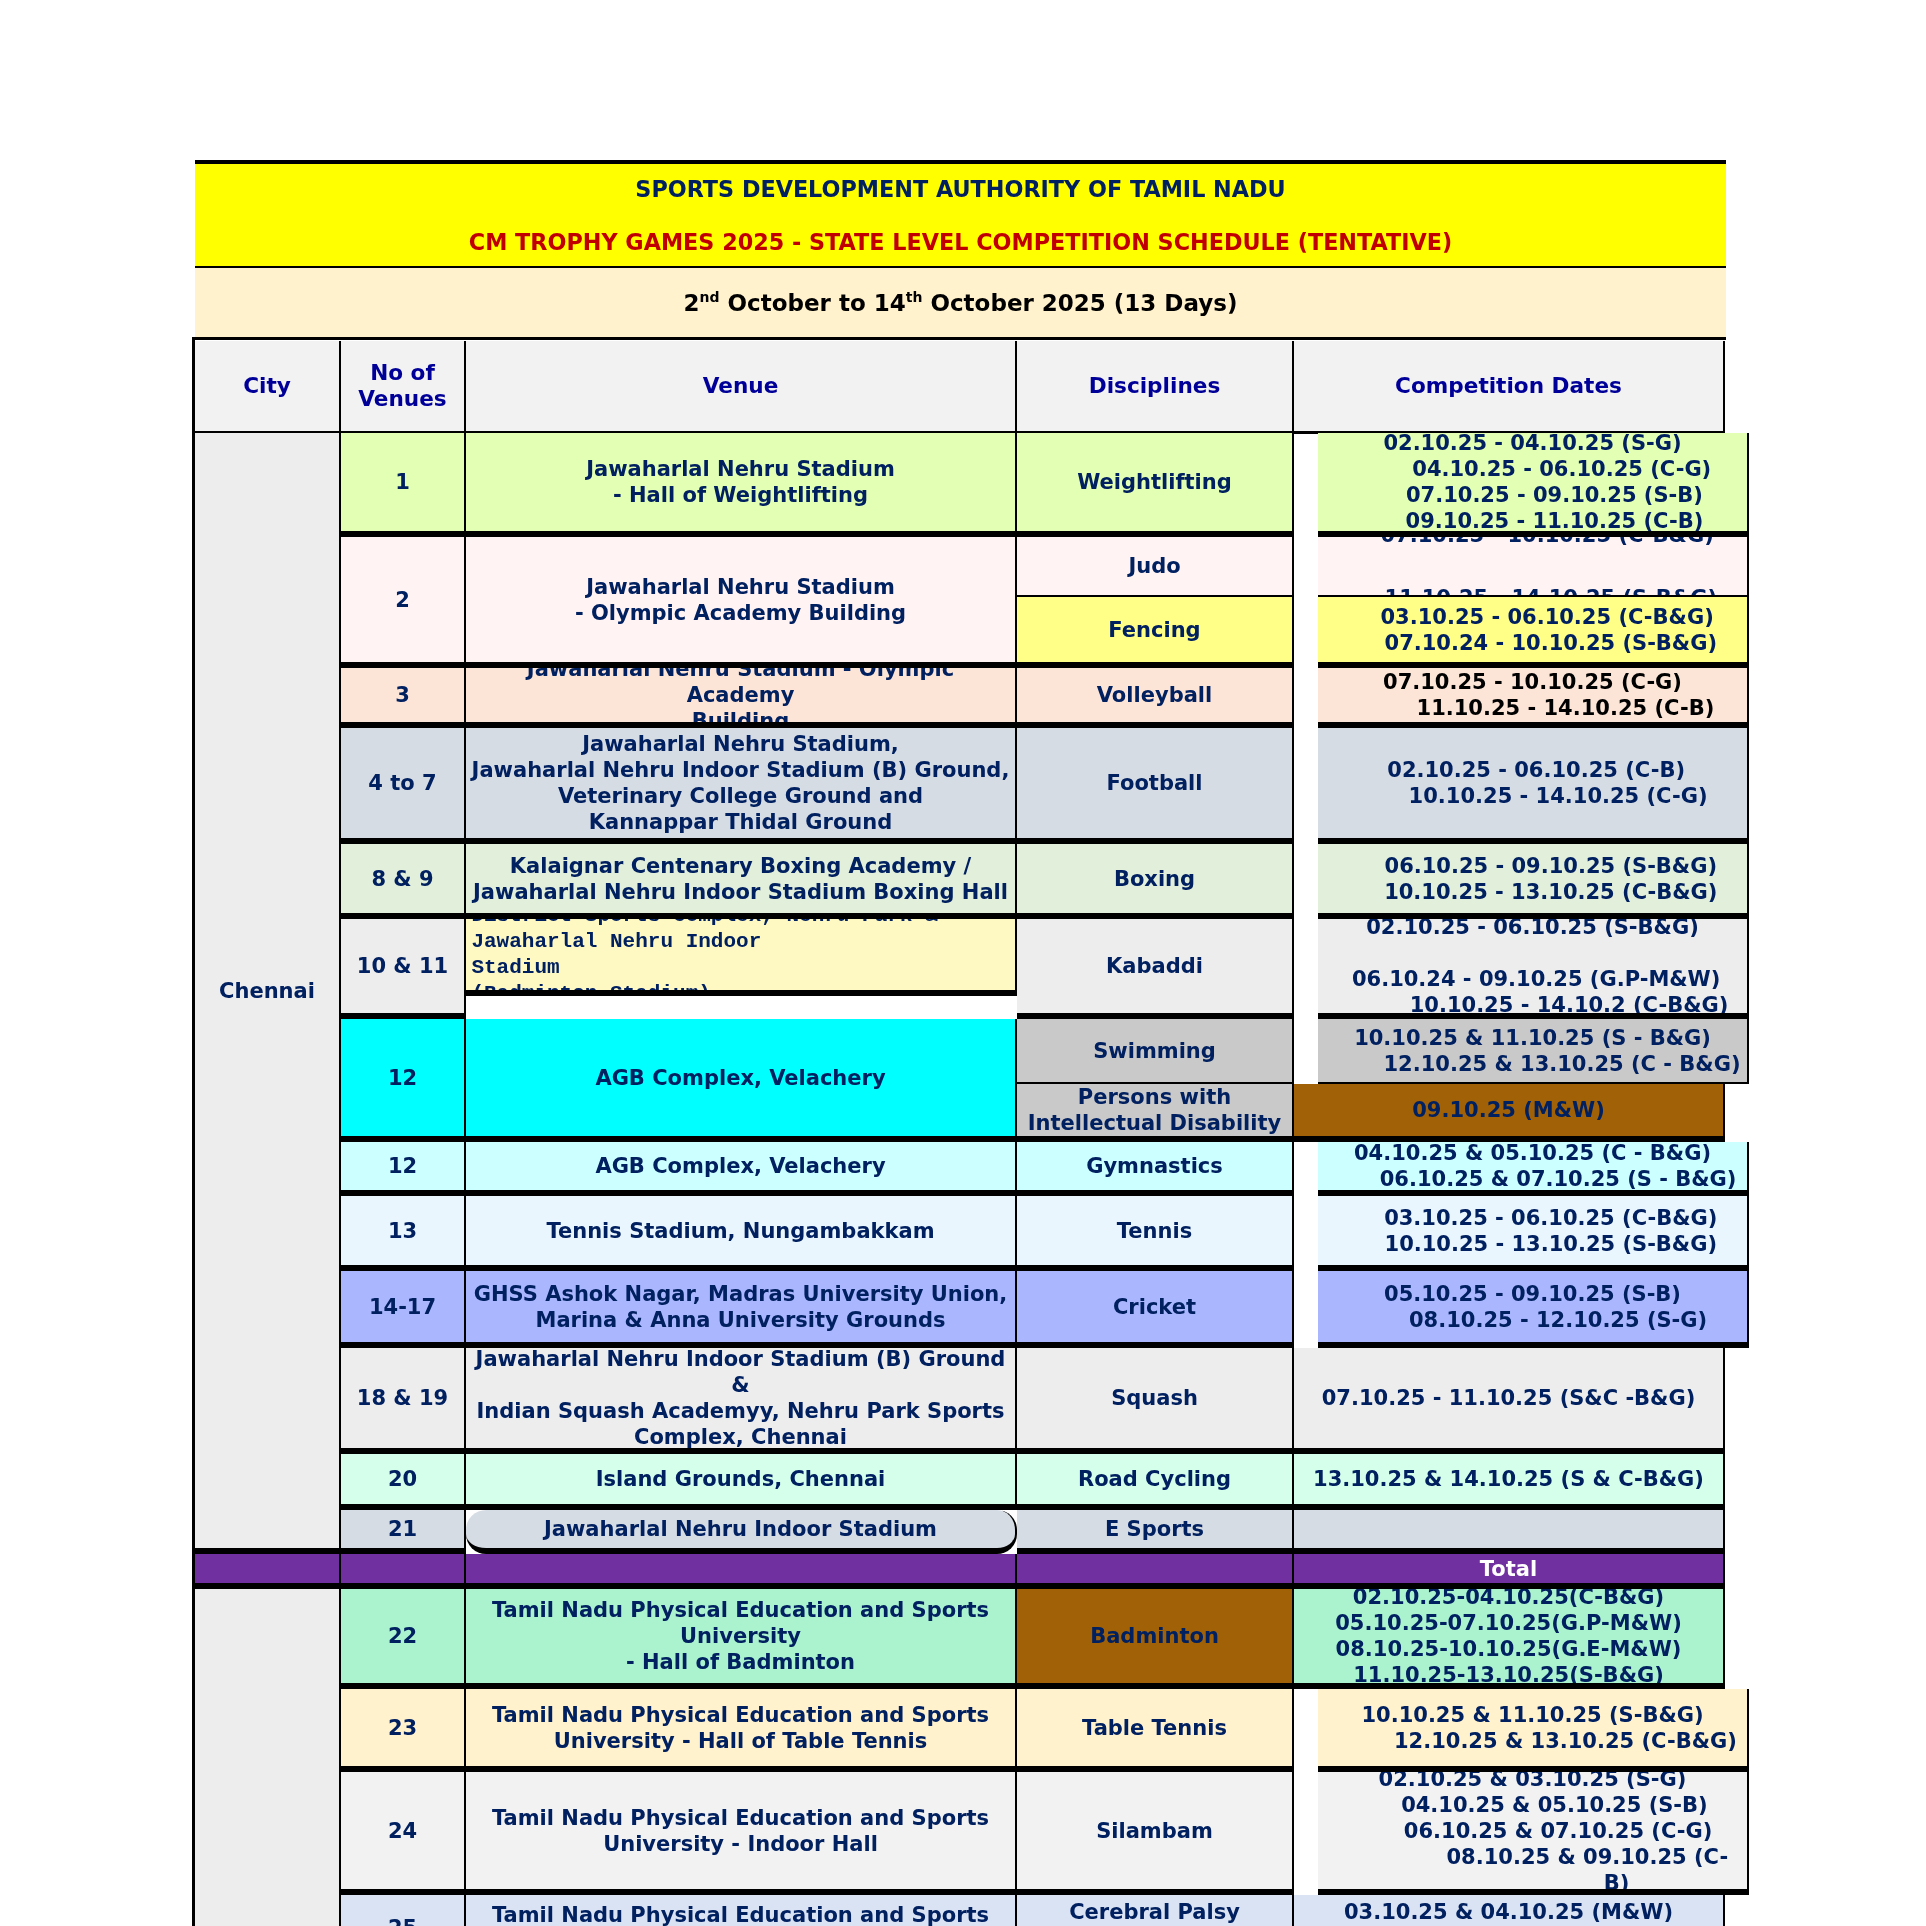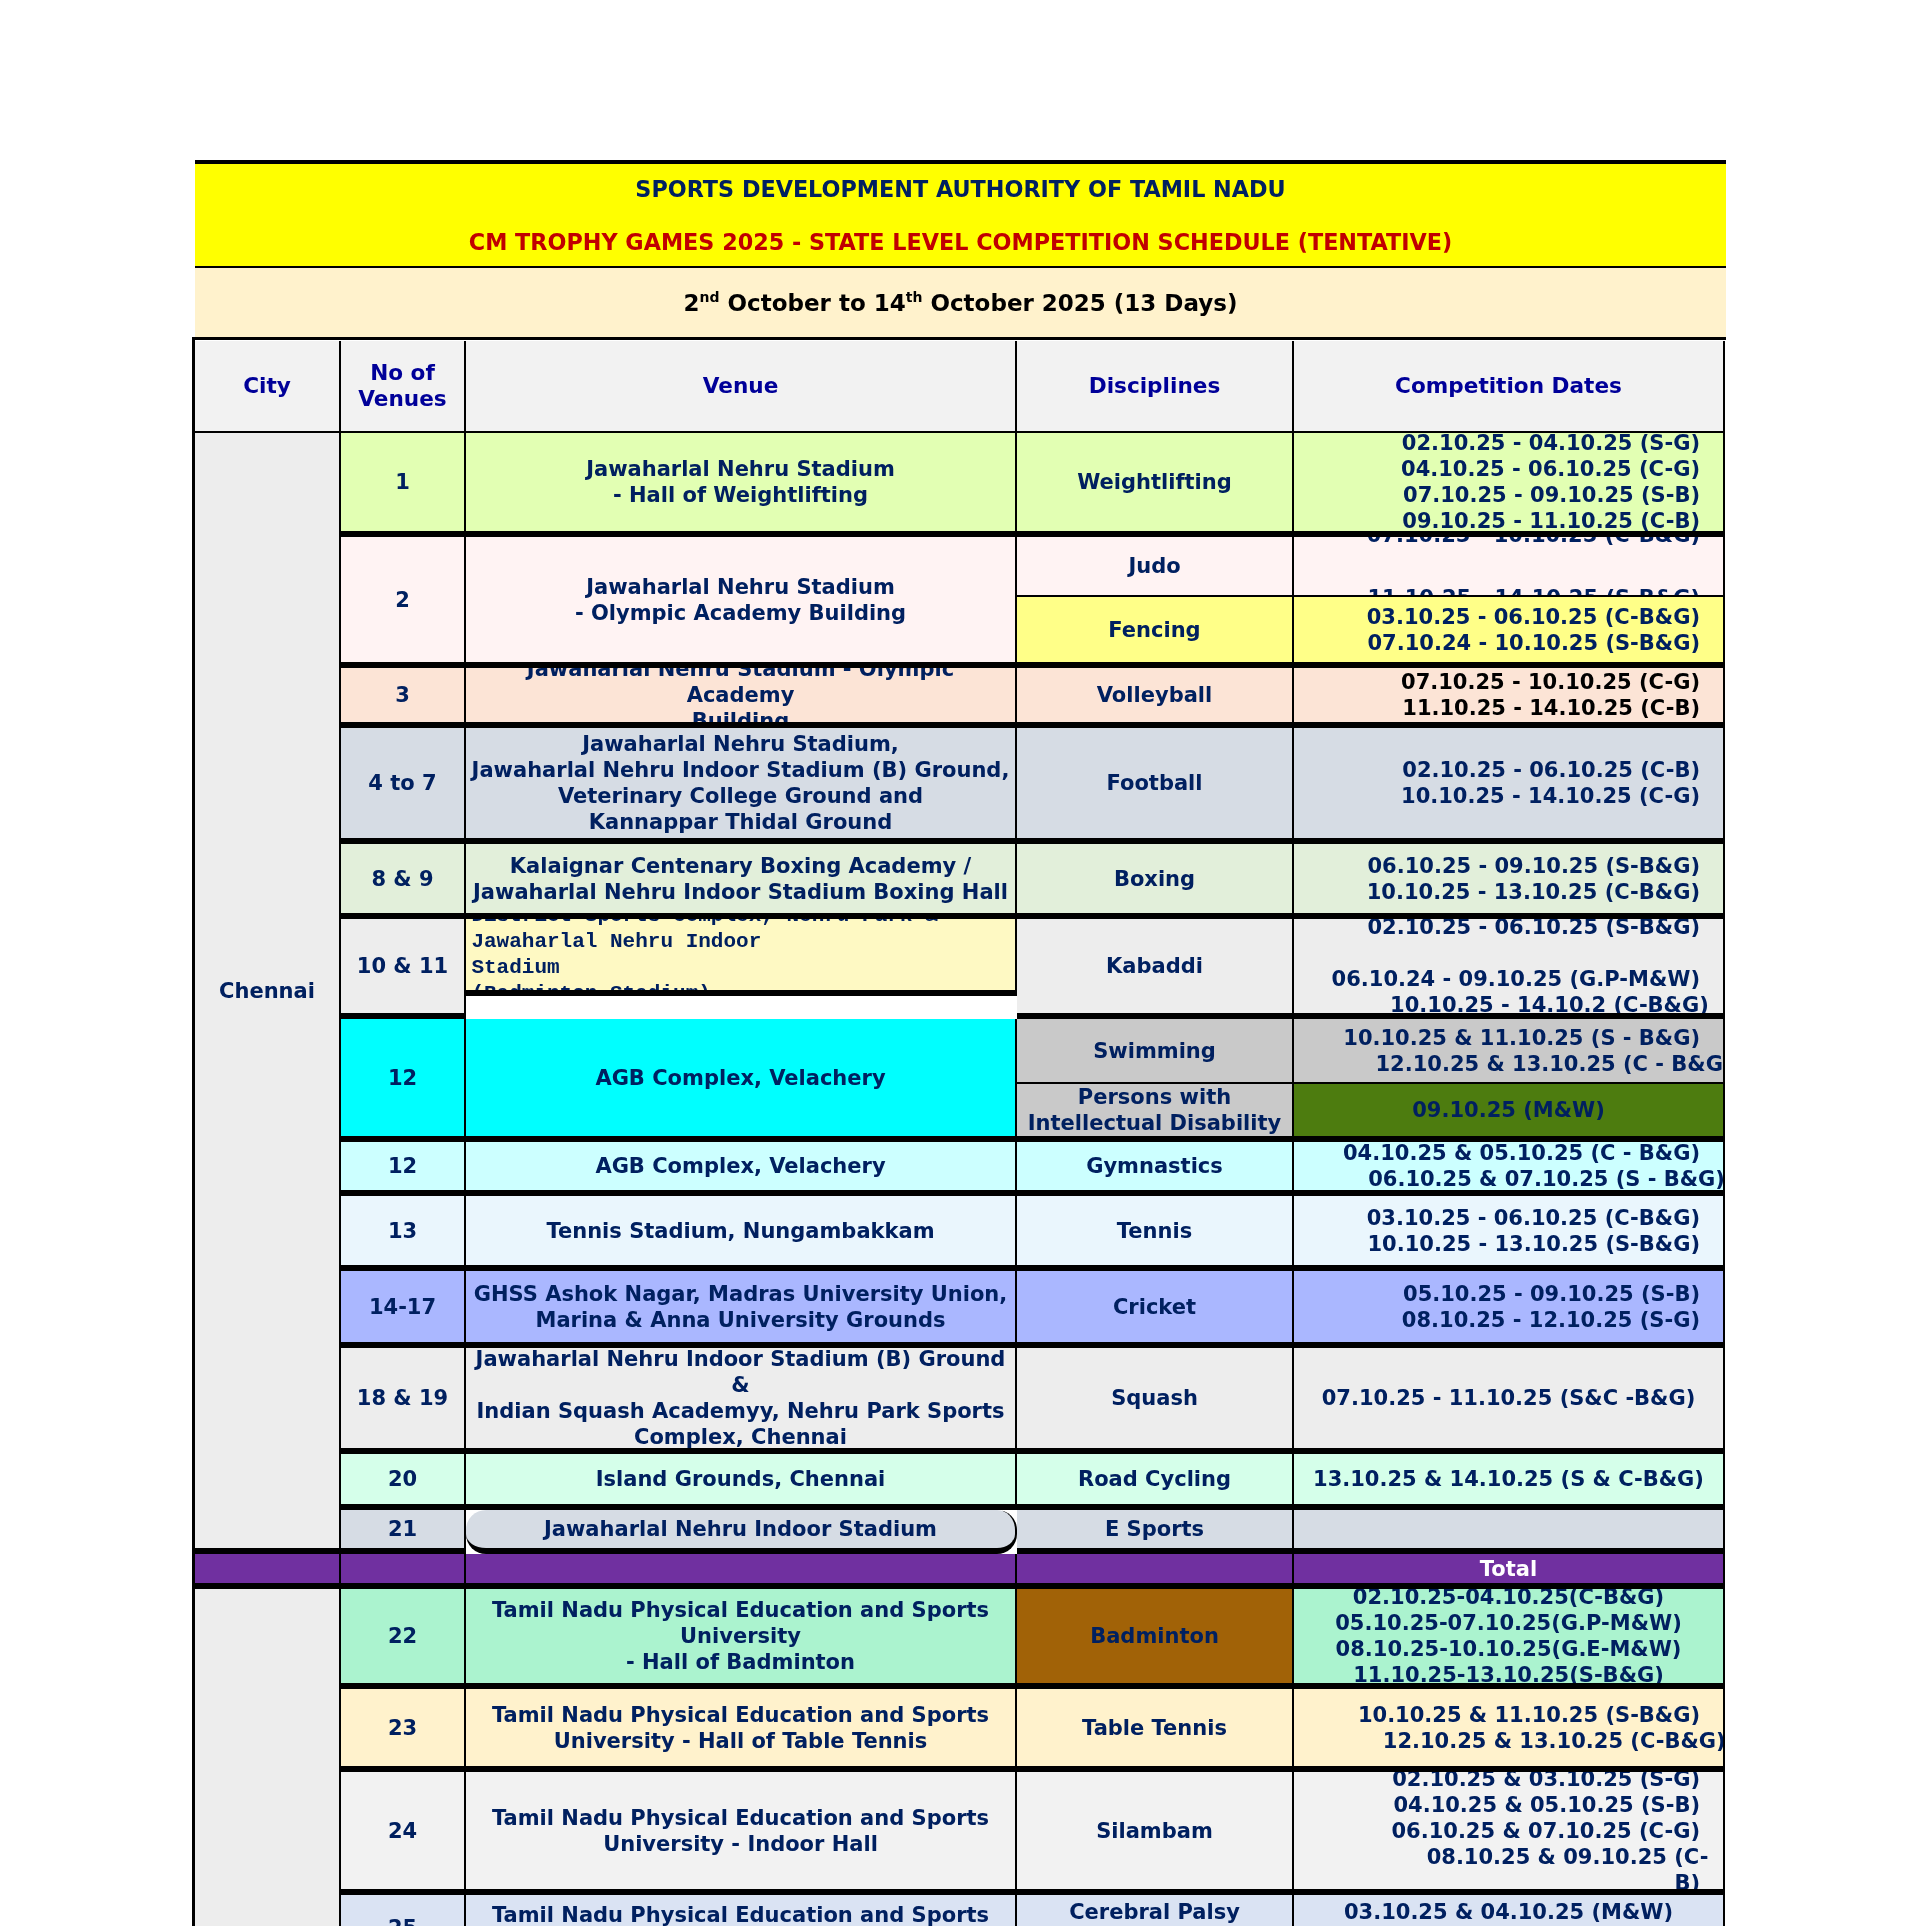--- a/index.html
+++ b/index.html
@@ -6,21 +6,21 @@
   body { width:1965px; height:2542px; position:relative; overflow:hidden;
          font-family:"DejaVu Sans", "Liberation Sans", sans-serif; }
   #canvas { position:absolute; left:0; top:0; width:1965px; height:2542px; }
   .cell { position:absolute; box-sizing:border-box; display:flex; flex-direction:column;
           justify-content:center; align-items:center; text-align:center;
           color:#002060; font-weight:bold; font-size:21px; line-height:26px;
           border-right:2.3px solid #000; border-bottom:2.3px solid #000; overflow:hidden;
           white-space:pre-line; padding:0 5.4px; }
   .cell.thick-b { border-bottom:6.2px solid #000; }
   .cell.left { align-items:flex-start; text-align:left; }
-  .cell.dates { align-items:stretch; text-align:right; padding:0 23px; }
+  .cell.dates { align-items:stretch; text-align:center; padding:0 7px;margin-left:24px; }
   .cell.dates .ln { display:block; white-space:pre; }
   .cell.total { color:#ffffff; }
   .hdr { color:#000099; font-size:21.6px; line-height:26px; }
   .band { position:absolute; left:195px; width:1531px; box-sizing:border-box;
           display:flex; flex-direction:column; align-items:center; justify-content:center;
           font-weight:bold; text-align:center; }
   .title1 { color:#002060; font-size:22.3px; }
   .title2 { color:#C00000; font-size:22.3px; }
   sup { font-size:14px; }
 </style>
@@ -94,21 +94,21 @@
 Stadium
 (Badminton Stadium)</div>
       <div class="cell thick-b" style="left: 1017px; width: 277px; top: 919px; height: 100px; background: rgb(237, 237, 237);">Kabaddi</div>
       <div class="cell thick-b dates" style="left: 1294px; width: 431px; top: 919px; height: 100px; background: rgb(237, 237, 237);"><span class="ln">02.10.25 - 06.10.25 (S-B&amp;G)</span><span class="ln"> </span><span class="ln"> 06.10.24 - 09.10.25 (G.P-M&amp;W)</span><span class="ln">          10.10.25 - 14.10.2 (C-B&amp;G)</span></div>
       <div class="cell thick-b" style="left: 341px; width: 125px; top: 1019px; height: 123px; background: rgb(0, 255, 255);">12</div>
       <div class="cell thick-b" style="left: 466px; width: 551px; top: 1019px; height: 123px; background: rgb(0, 255, 255);">AGB Complex, Velachery</div>
       <div class="cell " style="left: 1017px; width: 277px; top: 1019px; height: 65px; background: rgb(201, 201, 201);">Swimming</div>
       <div class="cell dates" style="left: 1294px; width: 431px; top: 1019px; height: 65px; background: rgb(201, 201, 201);"><span class="ln">10.10.25 &amp; 11.10.25 (S - B&amp;G)</span><span class="ln">        12.10.25 &amp; 13.10.25 (C - B&amp;G)</span></div>
       <div class="cell thick-b" style="left: 1017px; width: 277px; top: 1084px; height: 58px; background: rgb(201, 201, 201);">Persons with
 Intellectual Disability</div>
-      <div class="cell thick-b " style="left: 1294px; width: 431px; top: 1084px; height: 58px; background: #4d7c0f;"><span class="ln">09.10.25 (M&amp;W)</span></div>
+      <div class="cell thick-b " style="left: 1294px; width: 431px; top: 1084px; height: 58px; background: #a16207;"><span class="ln">09.10.25 (M&amp;W)</span></div>
       <div class="cell thick-b" style="left: 341px; width: 125px; top: 1142px; height: 54px; background: rgb(204, 255, 255);">12</div>
       <div class="cell thick-b" style="left: 466px; width: 551px; top: 1142px; height: 54px; background: rgb(204, 255, 255);">AGB Complex, Velachery</div>
       <div class="cell thick-b" style="left: 1017px; width: 277px; top: 1142px; height: 54px; background: rgb(204, 255, 255);">Gymnastics</div>
       <div class="cell thick-b dates" style="left: 1294px; width: 431px; top: 1142px; height: 54px; background: rgb(204, 255, 255);"><span class="ln">04.10.25 &amp; 05.10.25 (C - B&amp;G)</span><span class="ln">       06.10.25 &amp; 07.10.25 (S - B&amp;G)</span></div>
       <div class="cell thick-b" style="left: 341px; width: 125px; top: 1196px; height: 75px; background: rgb(234, 246, 253);">13</div>
       <div class="cell thick-b" style="left: 466px; width: 551px; top: 1196px; height: 75px; background: rgb(234, 246, 253);">Tennis Stadium, Nungambakkam</div>
       <div class="cell thick-b" style="left: 1017px; width: 277px; top: 1196px; height: 75px; background: rgb(234, 246, 253);">Tennis</div>
       <div class="cell thick-b dates" style="left: 1294px; width: 431px; top: 1196px; height: 75px; background: rgb(234, 246, 253);"><span class="ln">     03.10.25 - 06.10.25 (C-B&amp;G)</span><span class="ln">     10.10.25 - 13.10.25 (S-B&amp;G)</span></div>
       <div class="cell thick-b" style="left: 341px; width: 125px; top: 1271px; height: 77px; background: rgb(170, 183, 255);">14-17</div>
       <div class="cell thick-b" style="left: 466px; width: 551px; top: 1271px; height: 77px; background: rgb(170, 183, 255);">GHSS Ashok Nagar, Madras University Union,

